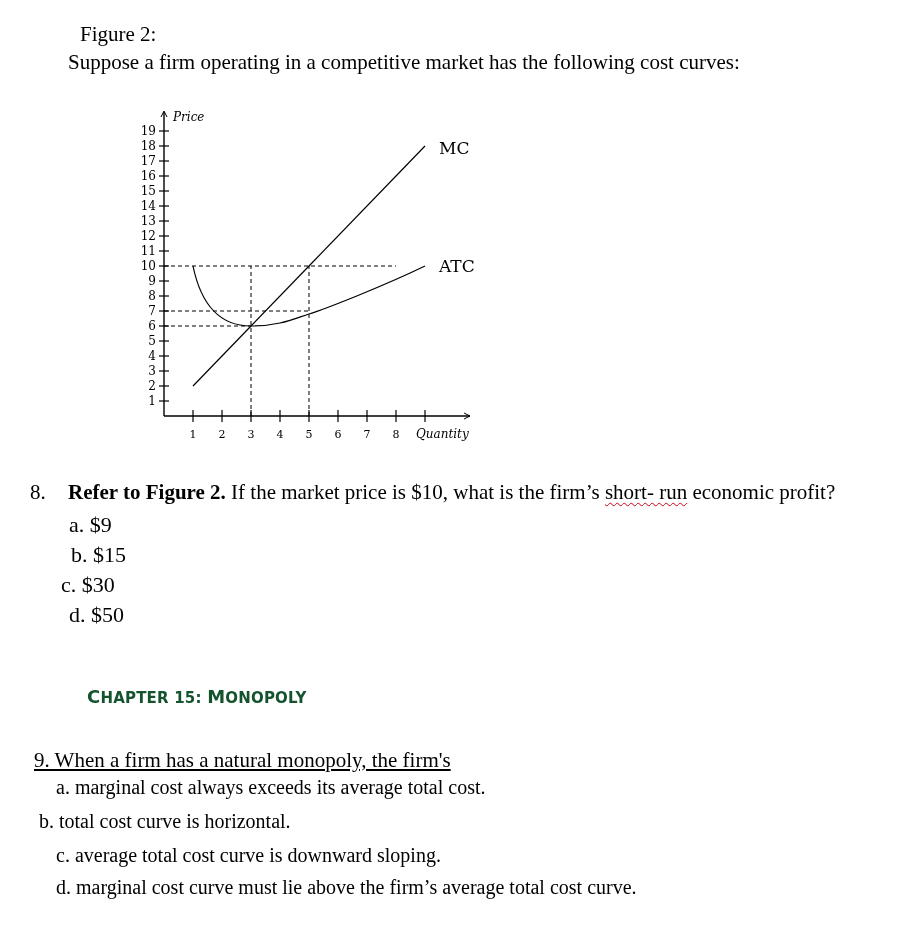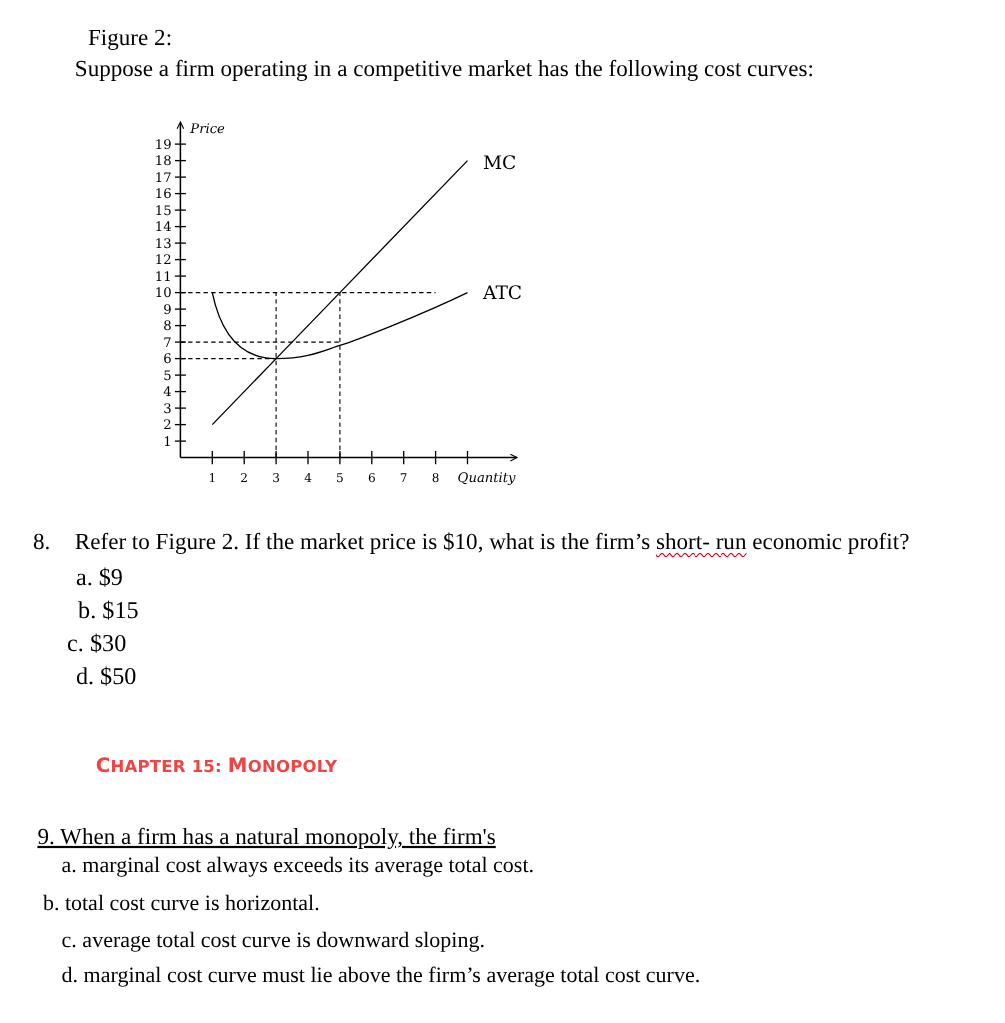--- a/index.html
+++ b/index.html
@@ -4,24 +4,24 @@
 <style>
   html, body { margin:0; padding:0; background:#ffffff; }
   body { width:914px; height:930px; position:relative; overflow:hidden;
          font-family:"Liberation Serif", serif; color:#000; }
   .abs { position:absolute; white-space:nowrap; }
   .fig-title { left:68px; top:22px; font-size:21px; font-weight:normal;margin-left:12px; }
   .fig-desc { left:68px; top:50px; font-size:21px; }
   #chart { position:absolute; left:0; top:0; }
   .q8 { left:30px; top:480px; font-size:21px; }
   .q8 .num { display:inline-block; width:38px; }
-  .q8 b { font-weight:normal;text-align:center; }
+  .q8 b { font-weight:bold;text-align:center; }
   .squiggle { text-decoration: underline wavy #d0021b; text-underline-offset:3px; text-decoration-thickness:1px;text-align:right; }
   .opt { font-size:22px; }
-  .chapter { left:87px; top:686px; font-family:"DejaVu Sans", sans-serif; font-weight:bold; color:#ef4444; font-size:15px; letter-spacing:0.2px; }
+  .chapter { left:87px; top:686px; font-family:"DejaVu Sans", sans-serif; font-weight:bold; color:#14532d; font-size:15px; letter-spacing:0.2px; }
   .chapter .big { font-size:18px; }
   .q9 { left:34px; top:748px; font-size:21px;text-decoration:underline; }
   .q9opt { font-size:20px; }
 </style>
 </head>
 <body>
 
 <div class="abs fig-title">Figure 2:</div>
 <div class="abs fig-desc">Suppose a firm operating in a competitive market has the following cost curves:</div>
 

